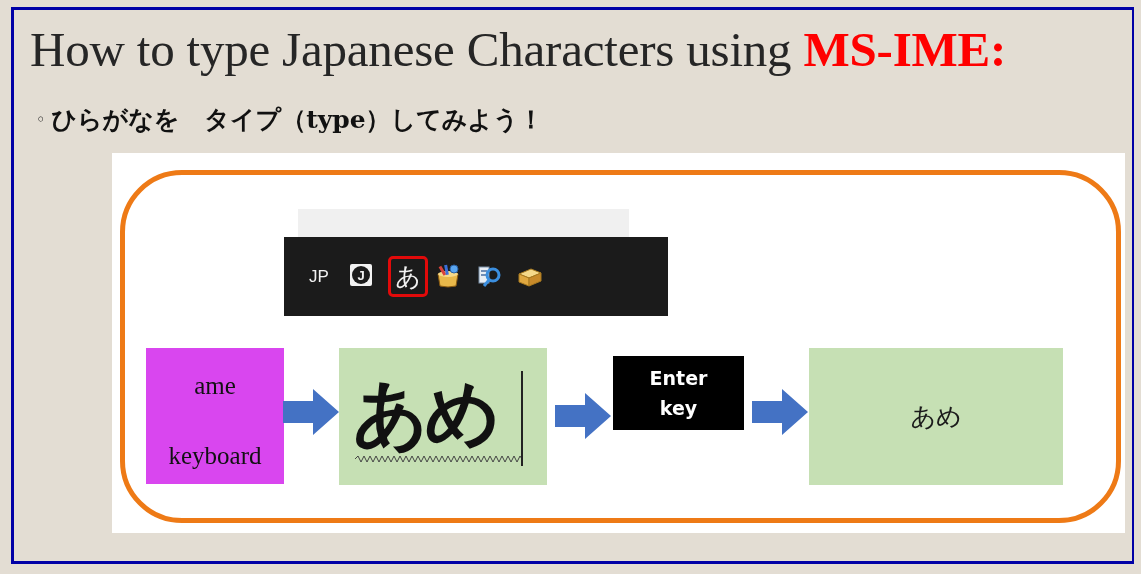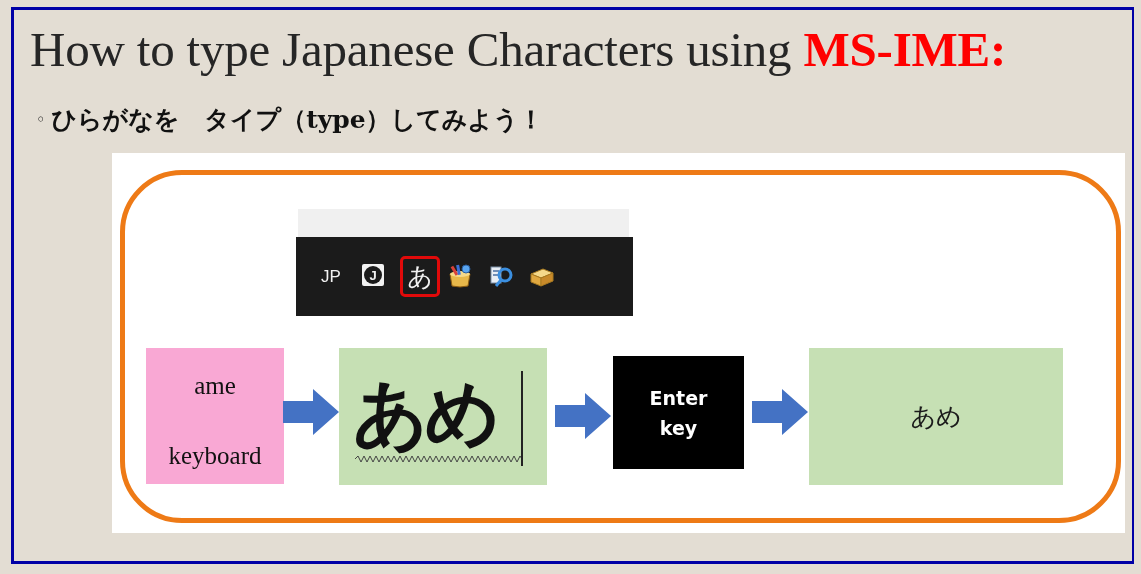--- a/index.html
+++ b/index.html
@@ -61,22 +61,22 @@
       border-radius: 62px;
     }
     .taskbar-top {
       position: absolute;
       left: 186px; top: 56px;
       width: 331px; height: 28px;
       background: #f0f0f0;
     }
     .taskbar {
       position: absolute;
-      left: 184px; top: 84px;
-      width: 337px; height: 79px;
+      left: 172px; top: 84px;
+      width: 384px; height: 79px;
       background: #1b1b1b;
     }
     .tb-item {
       position: absolute;
       top: 0;
       height: 79px;
       display: flex; align-items: center; justify-content: center;
     }
     .jp {
       left: 20px; width: 30px;
@@ -116,21 +116,21 @@
 
     .box {
       position: absolute;
       display: flex; flex-direction: column;
       align-items: center; justify-content: center;
       text-align: center;
     }
     .box-input {
       left: 34px; top: 195px;
       width: 138px; height: 136px;
-      background: #f9a8d4;
+      background: #d946ef;
       font-family: "Liberation Serif", serif;
       font-size: 25px;
       color: #111;
       justify-content: space-between;
       padding: 24px 0 14px 0;
     }
     .box-compose {
       left: 227px; top: 195px;
       width: 208px; height: 137px;
       background: #c6e0b4;
@@ -151,21 +151,21 @@
       width: 167px; height: 8px;
     }
     .caret {
       position: absolute;
       left: 182px; top: 23px;
       width: 2px; height: 95px;
       background: #222;
     }
     .box-enter {
       left: 501px; top: 203px;
-      width: 131px; height: 113px;
+      width: 131px; height: 74px;
       background: #000;
       color: #fff;
       font-family: "DejaVu Sans", sans-serif;
       font-size: 19px;
       line-height: 30px;
       font-weight: bold;
     }
     .box-result {
       left: 697px; top: 195px;
       width: 254px; height: 137px;

